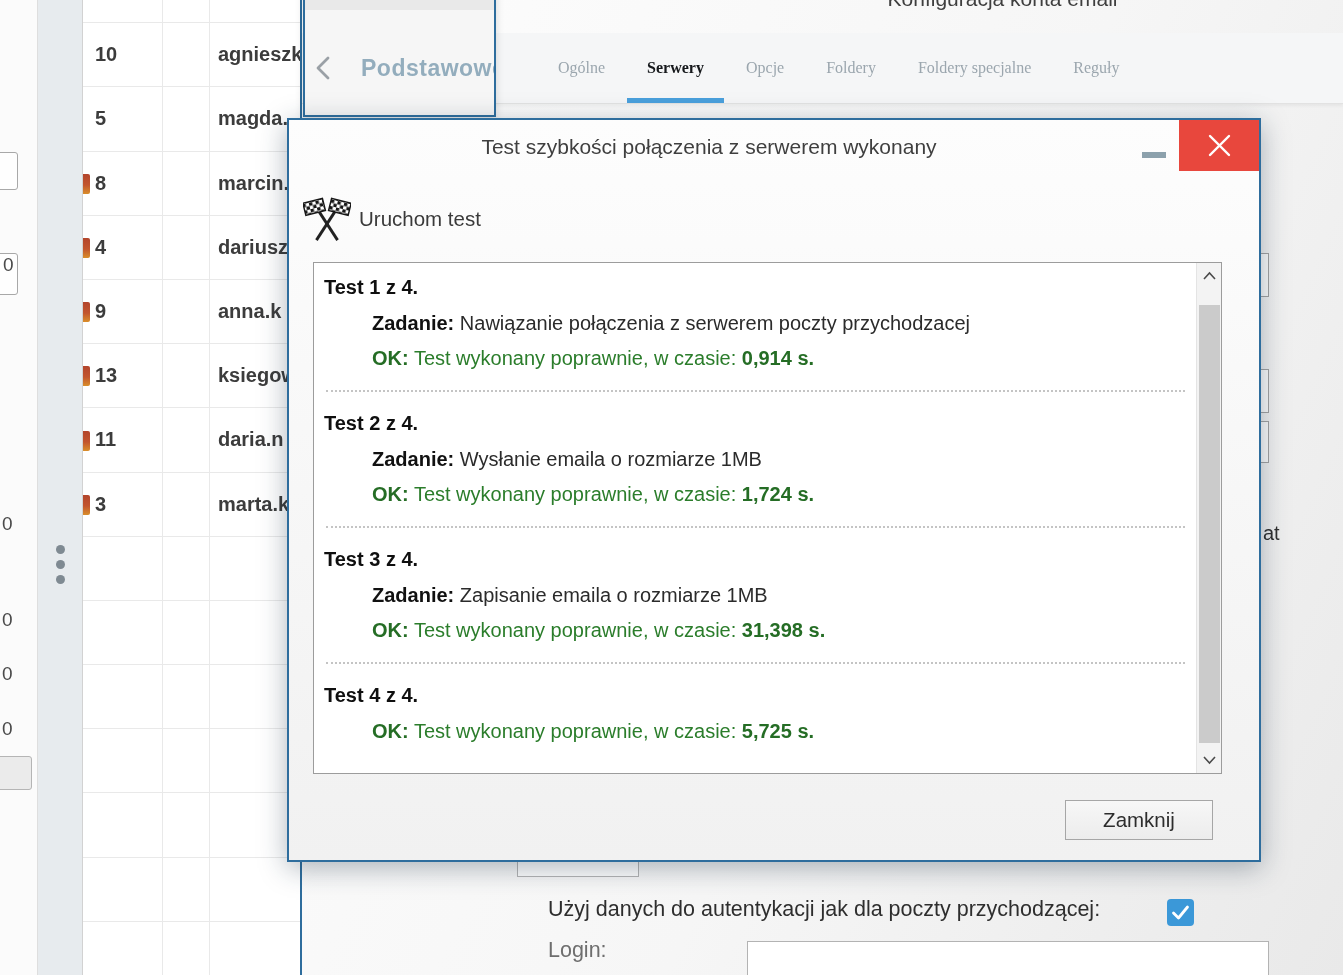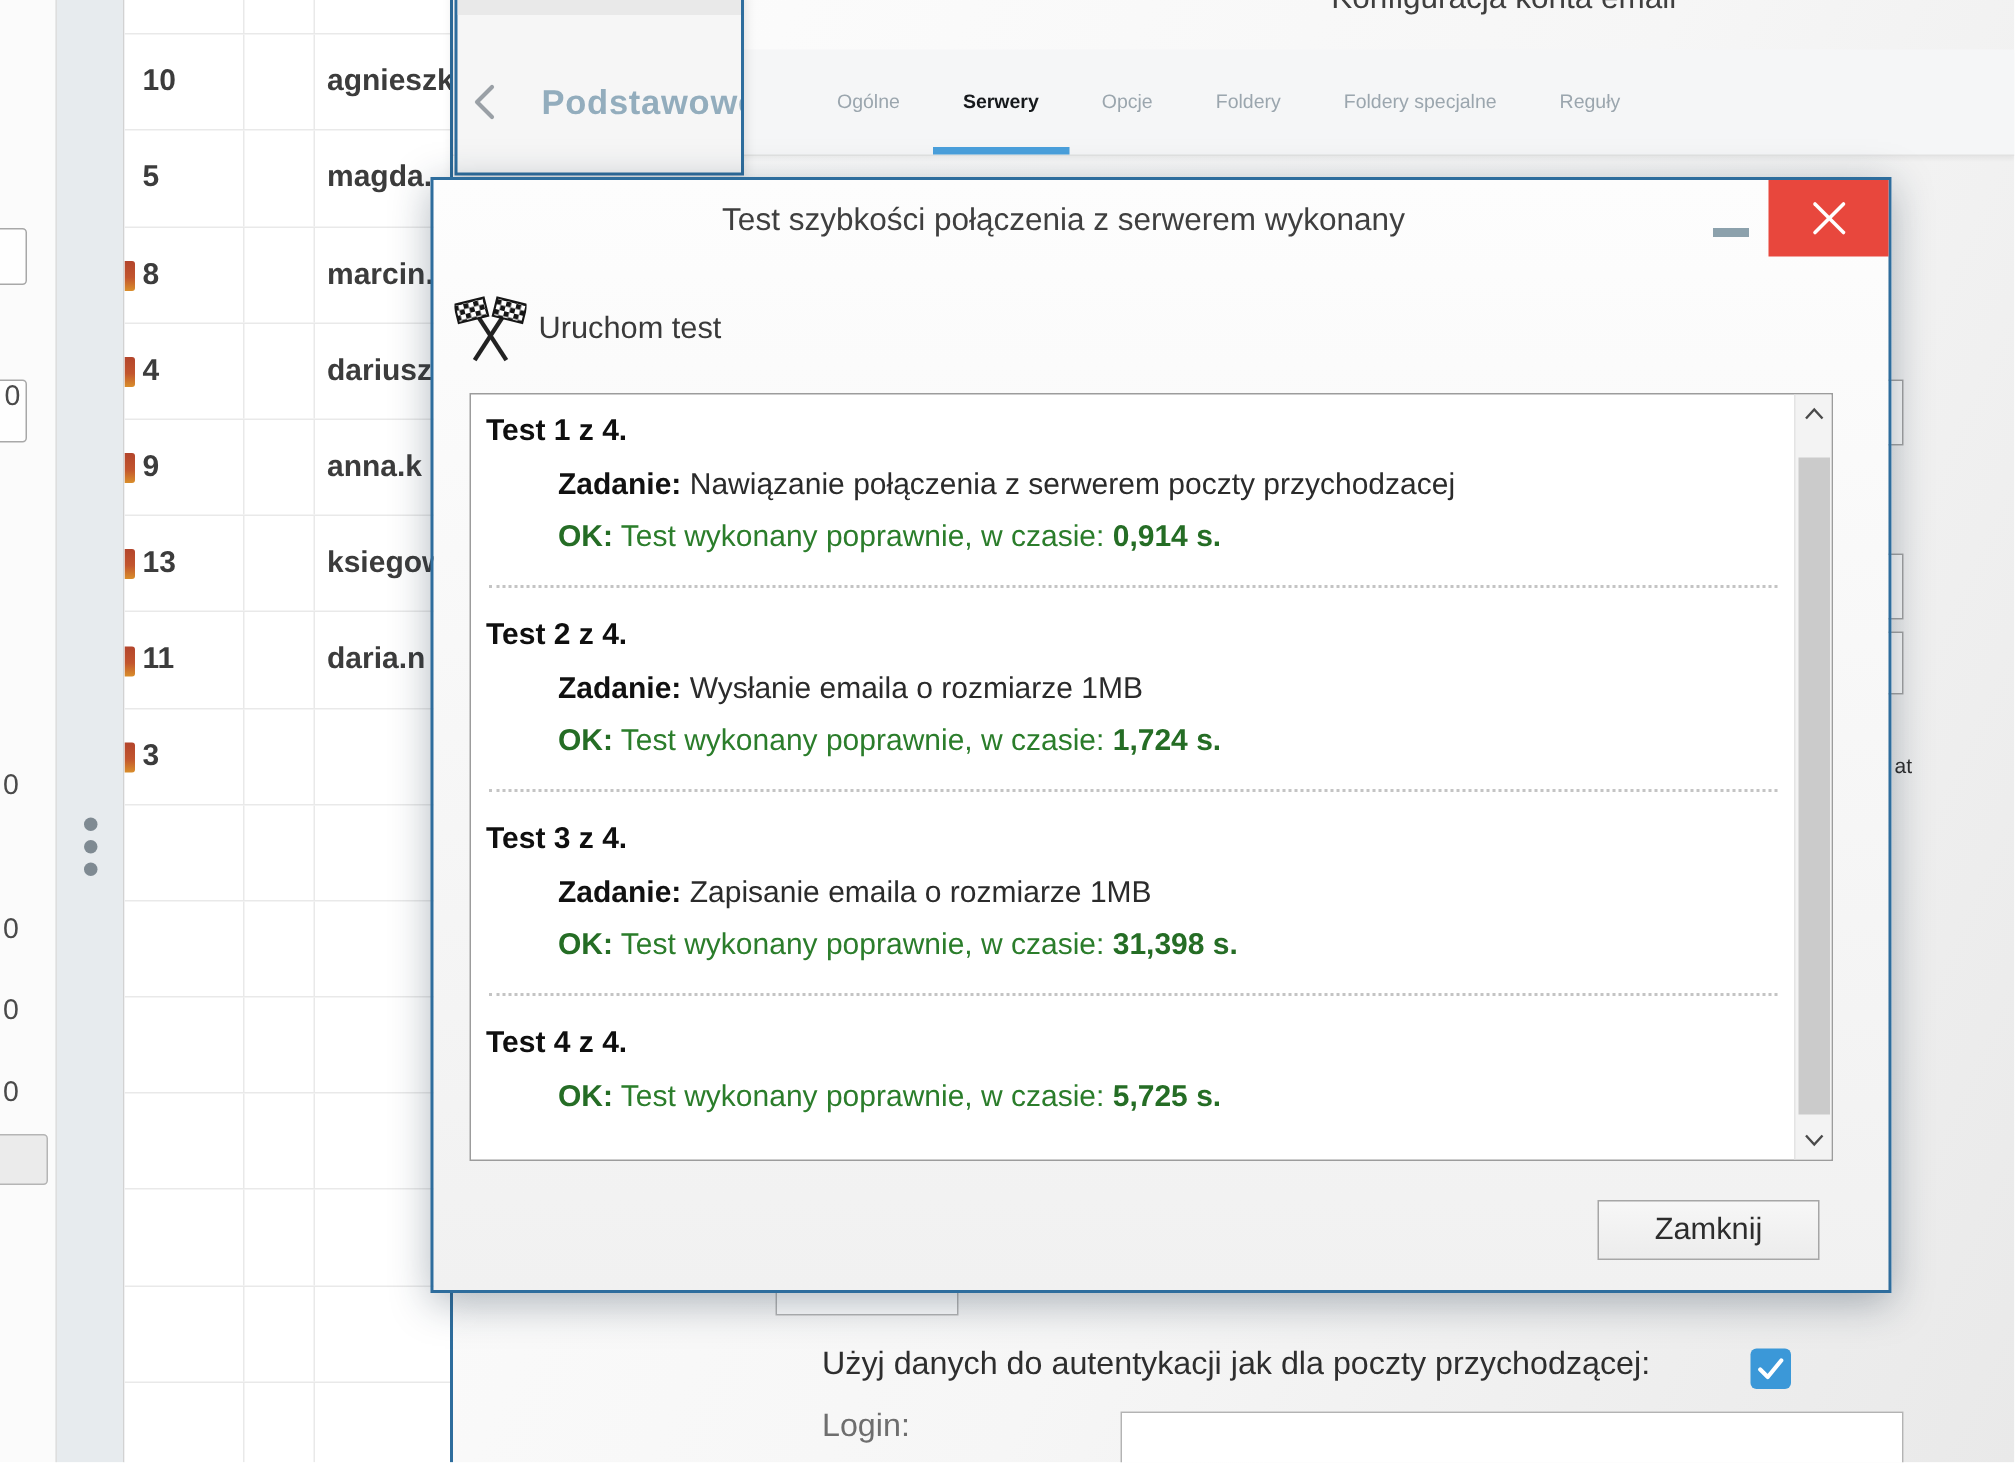--- a/index.html
+++ b/index.html
@@ -30,37 +30,37 @@
     background:linear-gradient(180deg,#b3452c 0%,#c2552e 55%,#d98e2b 100%); }
   
   #config-window { position:absolute; left:300px; top:-20px; width:1043px; height:995px;
     border-left:2px solid #2e6d9d;
     background:linear-gradient(115deg,#fdfdfd 0%,#f6f6f6 55%,#e9e9e9 100%); }
   #config-title { position:absolute; left:563px; top:0; width:275px; height:38px; line-height:38px;
     text-align:center; font-size:21px; color:#3f3f3f; white-space:nowrap; }
   #tab-strip { position:absolute; left:0; top:53px; width:100%; height:71px; background:#f5f6f7;
     border-bottom:1px solid #e2e2e2; box-shadow:0 2px 3px rgba(0,0,0,0.05);
     display:flex; align-items:stretch; padding-left:236px; gap:2px; }
-  .tab { position:relative; padding:0 20px; line-height:69px; font-size:13px; color:#9ba6ae;
-    white-space:nowrap; cursor:default; }
+  .tab { position:relative; padding:0 20px; line-height:69px; font-size:16px; color:#9ba6ae;
+    white-space:nowrap; cursor:default;font-family:Liberation Serif, serif; }
   .tab.active { color:#16191c; font-weight:600; }
   .tab-underline { position:absolute; left:0; right:0; bottom:0; height:5px; background:#4aa0dc; }
   #frag-under-dialog { position:absolute; left:215px; top:876px; width:122px; height:21px;
     background:#fff; border:1px solid #b5b5b5; }
   #auth-row { position:absolute; left:246px; top:912px; height:34px; line-height:34px;
     font-size:21.5px; color:#2e2e2e; white-space:nowrap; }
   #auth-checkbox { position:absolute; left:865px; top:919px; width:27px; height:27px;
     background:#3b98d8; border-radius:4px; display:flex; align-items:center; justify-content:center; }
   #auth-checkbox svg { display:none; }
   #auth-checkbox.checked svg { display:block; }
   #login-label { position:absolute; left:246px; top:958px; font-size:21.5px; color:#6e6e6e; }
   #login-input { position:absolute; left:445px; top:961px; width:522px; height:42px;
     background:#fff; border:1px solid #b3b3b3; }
   .right-frag { position:absolute; left:948px; width:19px; background:#fbfbfb; border:1px solid #a3a3a3; }
-  #cert-frag-text { position:absolute; left:961px; top:522px; font-size:14px; color:#2e2e2e; }
+  #cert-frag-text { position:absolute; left:961px; top:542px; font-size:20px; color:#2e2e2e; }
   
   #side-window { position:absolute; left:303px; top:-8px; width:193px; height:125px;
     background:#f6f6f6; border:2px solid #2e6d9d; box-shadow:0 2px 8px rgba(0,0,0,0.15); overflow:hidden; }
   #side-topstrip { position:absolute; left:0; top:0; width:100%; height:16px; background:#e9e9e9; }
   #side-back { position:absolute; left:8px; top:60px; width:20px; height:28px; }
   #side-title { position:absolute; left:56px; top:58px; height:32px; line-height:32px;
     font-size:23px; font-weight:600; letter-spacing:0.5px; color:#93adbd; white-space:nowrap; }
   
   #dialog { position:absolute; left:287px; top:118px; width:974px; height:744px;
     border:2px solid #2e6d9d; background:linear-gradient(180deg,#fdfdfd 0%,#f1f1f1 100%);
@@ -154,20 +154,21 @@
         <div class="c3">ksiegow</div>
       </div>
       <div class="trow">
         <div class="c1">11</div>
         <div class="c2"></div>
         <div class="c3">daria.n</div>
       </div>
       <div class="trow">
         <div class="c1">3</div>
         <div class="c2"></div>
+        <div class="c3">marta.k</div>
       </div>
       <div class="trow">
           <div class="c1"></div>
           <div class="c2"></div>
           <div class="c3"></div>
         </div>
       <div class="trow">
           <div class="c1"></div>
           <div class="c2"></div>
           <div class="c3"></div>

